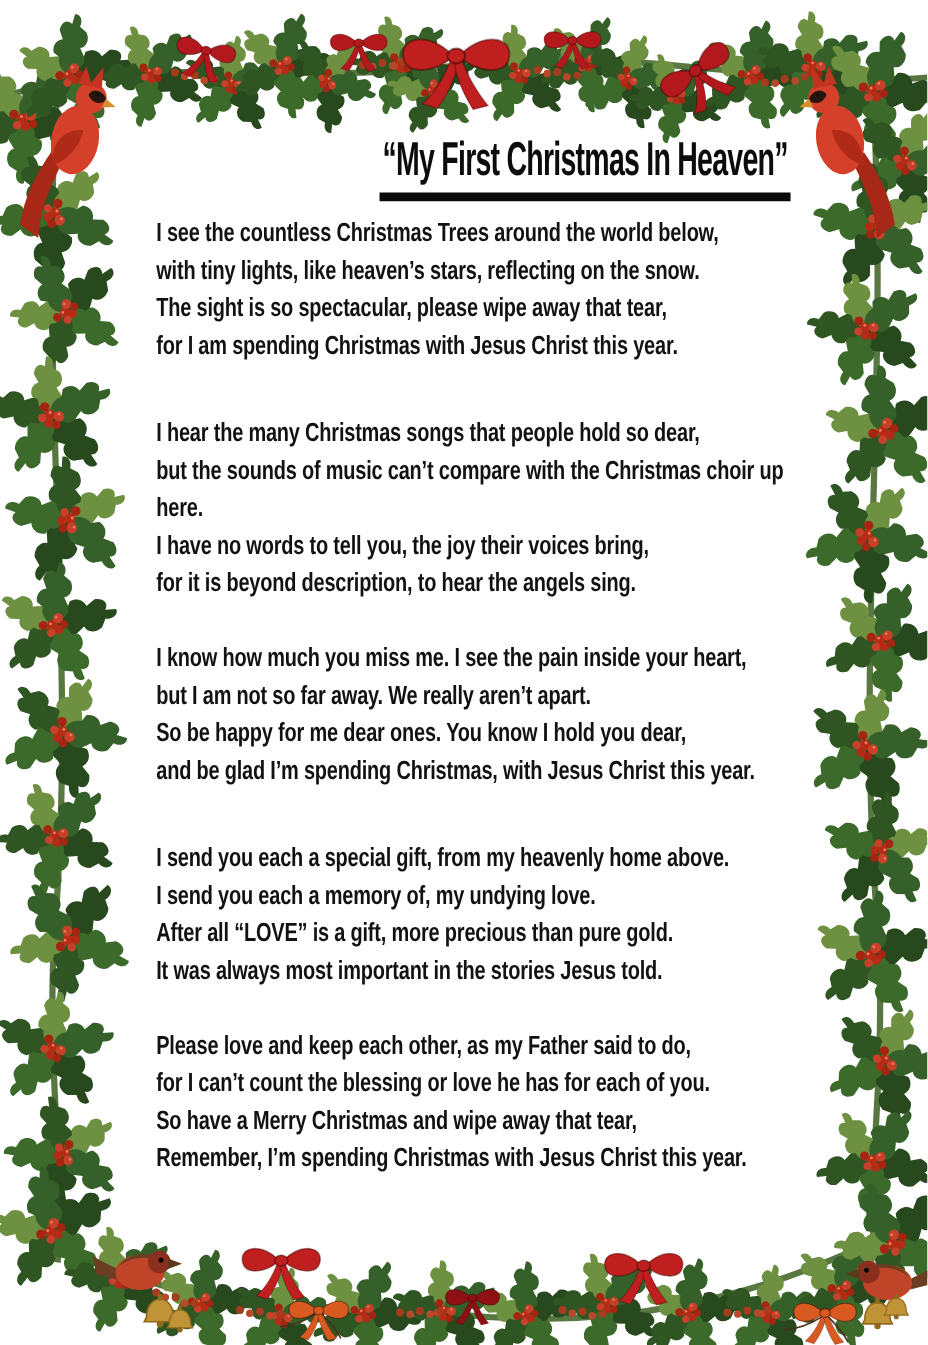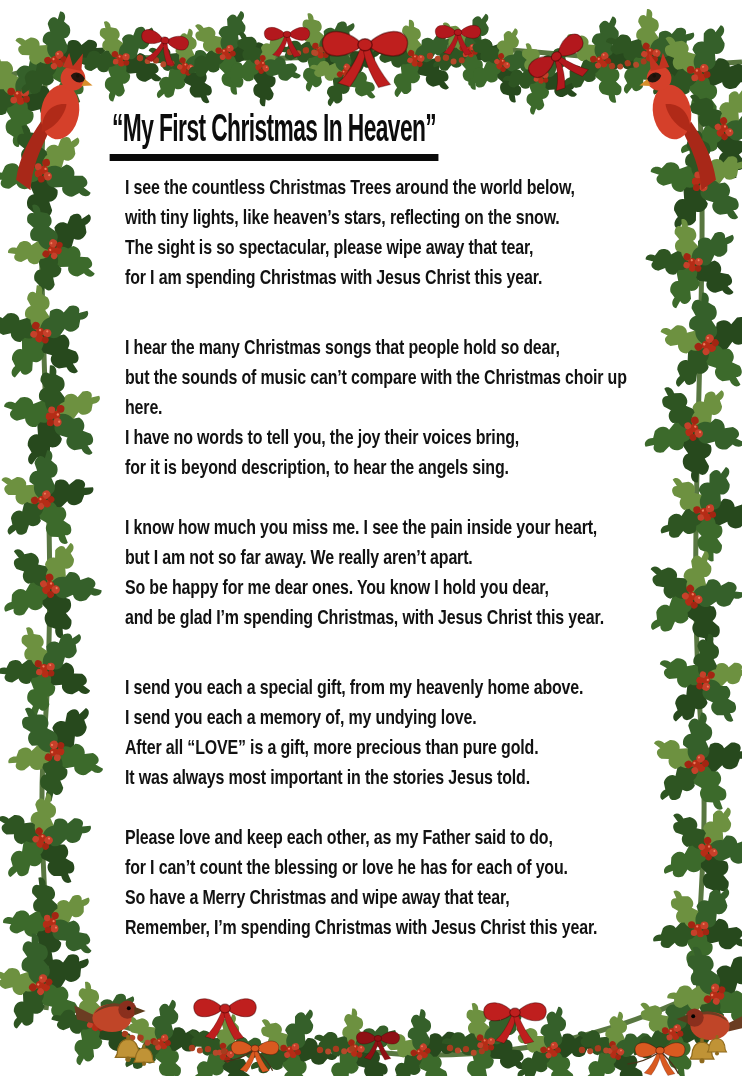--- a/index.html
+++ b/index.html
@@ -1,19 +1,19 @@
 <!DOCTYPE html>
 <html><head>
 <meta charset="utf-8">
 <style>
   html,body{margin:0;padding:0;background:#fff;}
   .page{position:relative;width:742px;height:1076px;background:#fff;overflow:hidden;
         font-family:"Liberation Sans","DejaVu Sans",sans-serif;}
   svg.border{position:absolute;inset:0;}
-  .title{position:absolute;top:107px;left:0;width:742px;text-align:left;margin:0;
+  .title{position:absolute;top:107px;left:0;width:742px;text-align:right;margin:0;
          font-size:38px;font-weight:700;color:#0c0c0c;letter-spacing:-1px;line-height:1.15;}
   .title-inner{display:inline-block;transform:scaleX(.6);transform-origin:50% 50%;
                border-bottom:7px solid #0a0a0a;padding:0 4px 3px;white-space:nowrap;}
   .poem{position:absolute;left:125px;top:172px;font-size:21px;font-weight:700;
         color:#121212;line-height:30px;letter-spacing:-.2px;
         transform:scaleX(.76);transform-origin:0 0;}
   .stanza{margin:0 0 40px 0;}
   .stanza:nth-child(even){margin-bottom:30px;}
   .line{white-space:nowrap;}
 </style>

